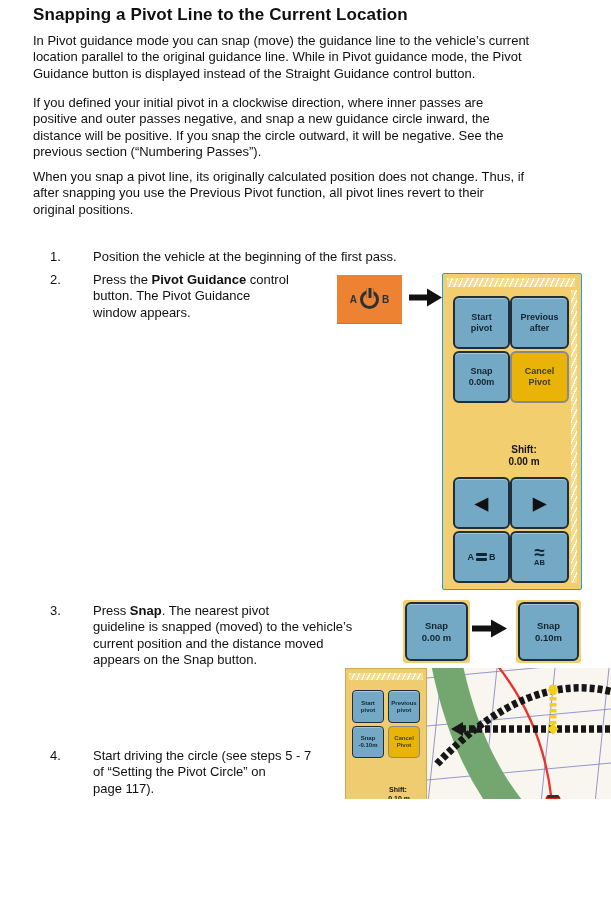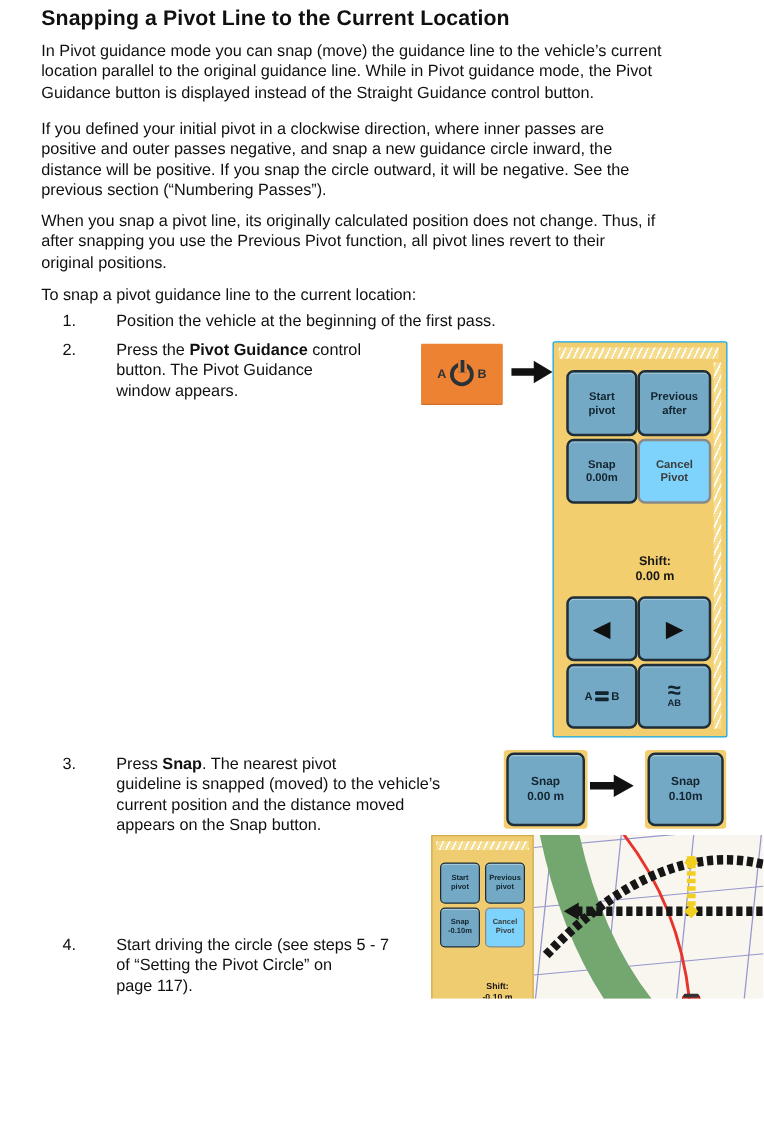--- a/index.html
+++ b/index.html
@@ -18,21 +18,21 @@
   .pg-stick{position:absolute;left:50%;transform:translateX(-50%);top:-5px;width:3px;height:10px;
             background:#2A3238;border-left:2px solid #EE8233;border-right:2px solid #EE8233;}
   .flow-arrow svg{display:block;}
   
   .panel{background:#F2CE6E;border:1px solid #0ea5e9;border-radius:2px;}
   .hatch{background-color:#F6DC8F;
          background-image:repeating-linear-gradient(115deg,rgba(255,255,255,.95) 0 1.3px,rgba(255,255,255,0) 1.3px 4.6px);}
   .pbtn{position:absolute;background:#74A9C5;border:2px solid #1F2E38;border-radius:6px;color:#12242F;
         font-weight:bold;text-align:center;display:flex;align-items:center;justify-content:center;
         white-space:pre-line;box-shadow:inset 0 1px 0 rgba(255,255,255,.35);}
-  .pbtn.disabled{background:#7dd3fc;border-color:#8A8987;color:#3C3C3A;box-shadow:none;}
+  .pbtn.disabled{background:#eab308;border-color:#8A8987;color:#3C3C3A;box-shadow:none;}
   #panel1 .pbtn{font-size:9px;line-height:11px;}
   .shift{position:absolute;width:100%;text-align:center;font-weight:bold;color:#151515;white-space:pre-line;padding-left:12px;}
   #panel1 .shift{font-size:10px;line-height:12px;}
   .tri{font-size:17px;color:#101010;line-height:1;}
   .abeq{display:flex;align-items:center;gap:2px;}
   .bars{display:inline-flex;flex-direction:column;gap:2.5px;}
   .bars i{display:block;width:11px;height:2.5px;background:#12242F;border-radius:1px;}
   .wave{display:flex;flex-direction:column;align-items:center;line-height:1;}
   .wave .sym{font-size:19px;line-height:11px;font-weight:bold;}
   .wave .ab{font-size:7.5px;margin-top:1px;font-weight:bold;text-align:right;}
@@ -64,21 +64,20 @@
   <div class="abs para" style="top:33px">In Pivot guidance mode you can snap (move) the guidance line to the vehicle’s current
 location parallel to the original guidance line. While in Pivot guidance mode, the Pivot
 Guidance button is displayed instead of the Straight Guidance control button.</div>
   <div class="abs para" style="top:95px">If you defined your initial pivot in a clockwise direction, where inner passes are
 positive and outer passes negative, and snap a new guidance circle inward, the
 distance will be positive. If you snap the circle outward, it will be negative. See the
 previous section (“Numbering Passes”).</div>
   <div class="abs para" style="top:169px">When you snap a pivot line, its originally calculated position does not change. Thus, if
 after snapping you use the Previous Pivot function, all pivot lines revert to their
 original positions.</div>
-  <div class="abs para" style="top:228px">To snap a pivot guidance line to the current location:</div>
 
   <div class="abs step-num" style="top:249px">1.</div>
   <div class="abs step-text" style="top:249px;width:420px">Position the vehicle at the beginning of the first pass.</div>
 
   <div class="abs step-num" style="top:272px">2.</div>
   <div class="abs step-text" style="top:272px;width:235px"><span>Press the </span><b>Pivot Guidance</b><span> control
 button. The Pivot Guidance
 window appears.</span></div>
 
   <div class="abs orange-btn">

